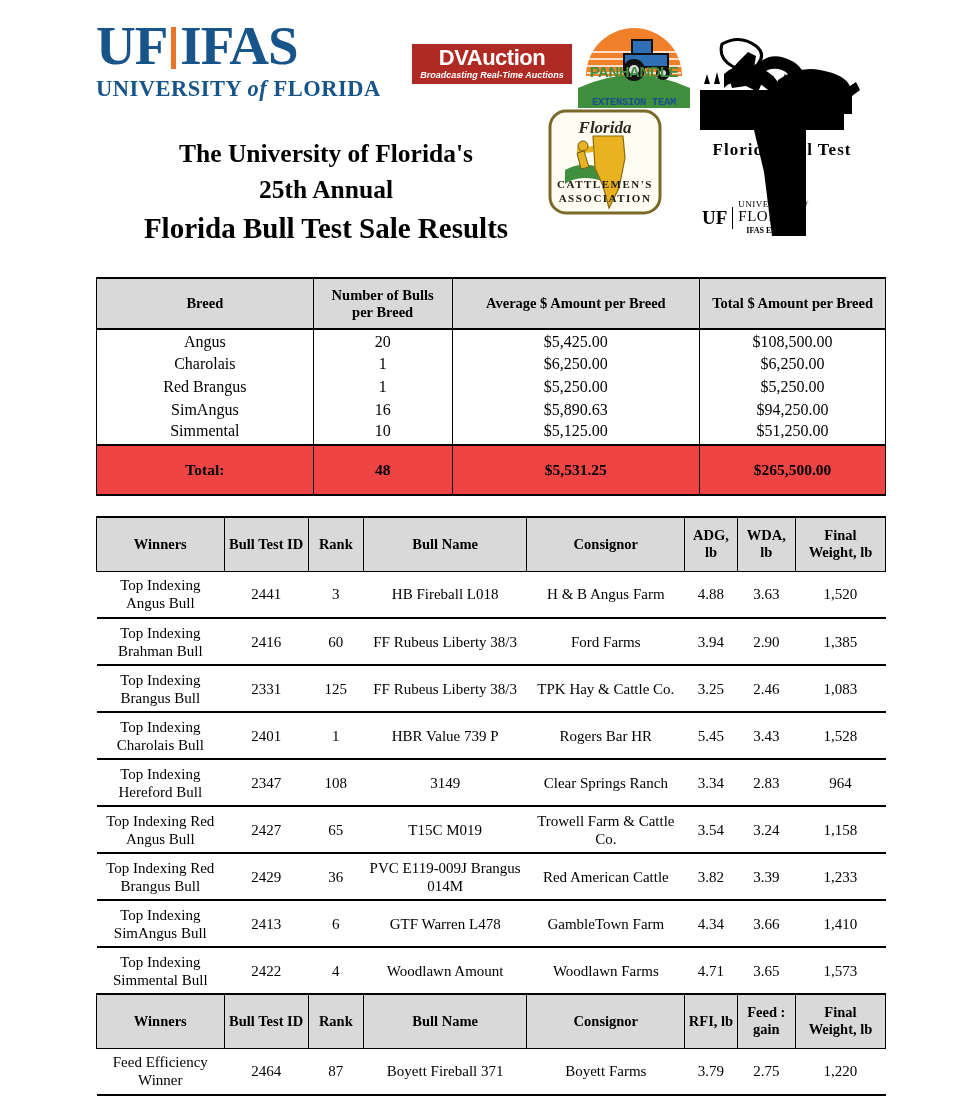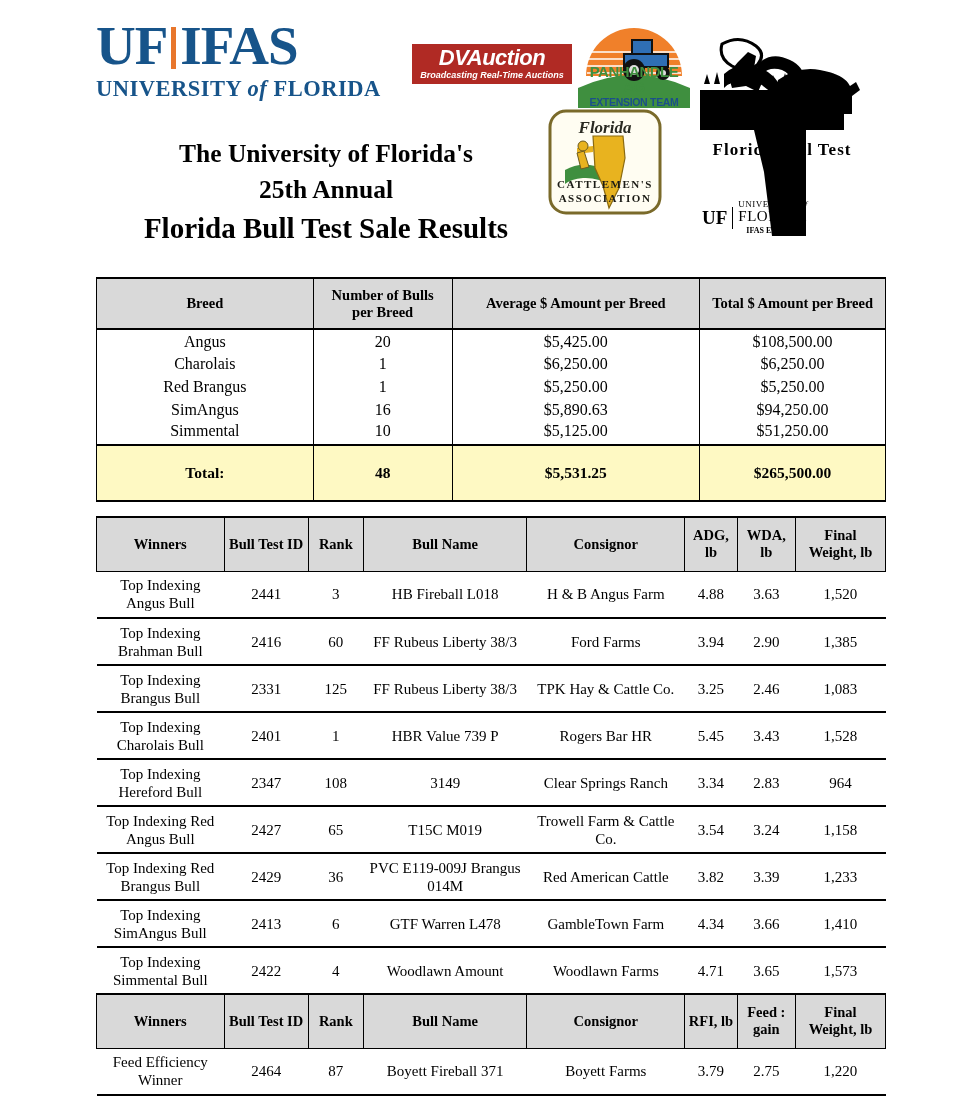--- a/index.html
+++ b/index.html
@@ -48,21 +48,21 @@
 
   .dv-logo {
     position: absolute; left: 412px; top: 44px;
     width: 160px; height: 40px;
     background: #b02a24;
     text-align: center;
     padding-top: 3px;
   }
   .dv-logo .dv-main {
     font-family: "Liberation Sans", sans-serif;
-    font-weight: bold; font-style: italic;
+    font-weight: bold; 
     font-size: 22px; line-height: 22px;
     color: #ffffff;
     letter-spacing: -0.5px;
   }
   .dv-logo .dv-sub {
     font-family: "Liberation Sans", sans-serif;
     font-weight: bold; font-style: italic;
     font-size: 9px; line-height: 12px;
     color: #ffffff;
   }
@@ -71,21 +71,21 @@
   .pah-logo .pah-text-1 {
     position: absolute; bottom: 14px; left: 0; width: 112px;
     text-align: center;
     font-family: "Liberation Sans", sans-serif;
     font-weight: bold; font-size: 15px; line-height: 15px;
     color: #3f8f3f; letter-spacing: -0.5px;
   }
   .pah-logo .pah-text-2 {
     position: absolute; bottom: 0px; left: 0; width: 112px;
     text-align: center;
-    font-family: Liberation Sans, sans-serif;
+    font-family: Liberation Mono, monospace;
     font-weight: bold; font-size: 10.5px; line-height: 12px;
     color: #1b4f8a; letter-spacing: -0.3px;
   }
 
   .fca-logo { position: absolute; left: 547px; top: 108px; width: 116px; height: 108px; }
   .fca-logo .fca-script {
     position: absolute; top: 10px; left: 0; width: 116px; text-align: center;
     font-family: "Liberation Serif", serif; font-style: italic; font-weight: bold;
     font-size: 17px; color: #2a2a22;
   }
@@ -167,27 +167,27 @@
   #breed-table td {
     border-left: 1.5px solid #000;
     border-right: 1.5px solid #000;
     text-align: center;
     height: 23.2px;
     font-size: 16px;
   }
   #breed-table tr.first-body td { border-top: 2px solid #000; padding-top: 2px; }
   #breed-table tr.last-body td { padding-bottom: 3px; }
   #breed-table tr.total-row td {
-    background: #fef9c3;
+    background: #ef4444;
     border: 1.5px solid #000;
     border-top-width: 2px;
     border-bottom-width: 2px;
     font-weight: bold;
     font-size: 15.5px;
-    height: 56px;
+    height: 50px;
   }
 
   
   #winners-table { top: 516px; }
   #winners-table th {
     background: #d9d9d9;
     border: 1.5px solid #000;
     border-top-width: 2px;
     font-weight: bold;
     font-size: 14.5px;

